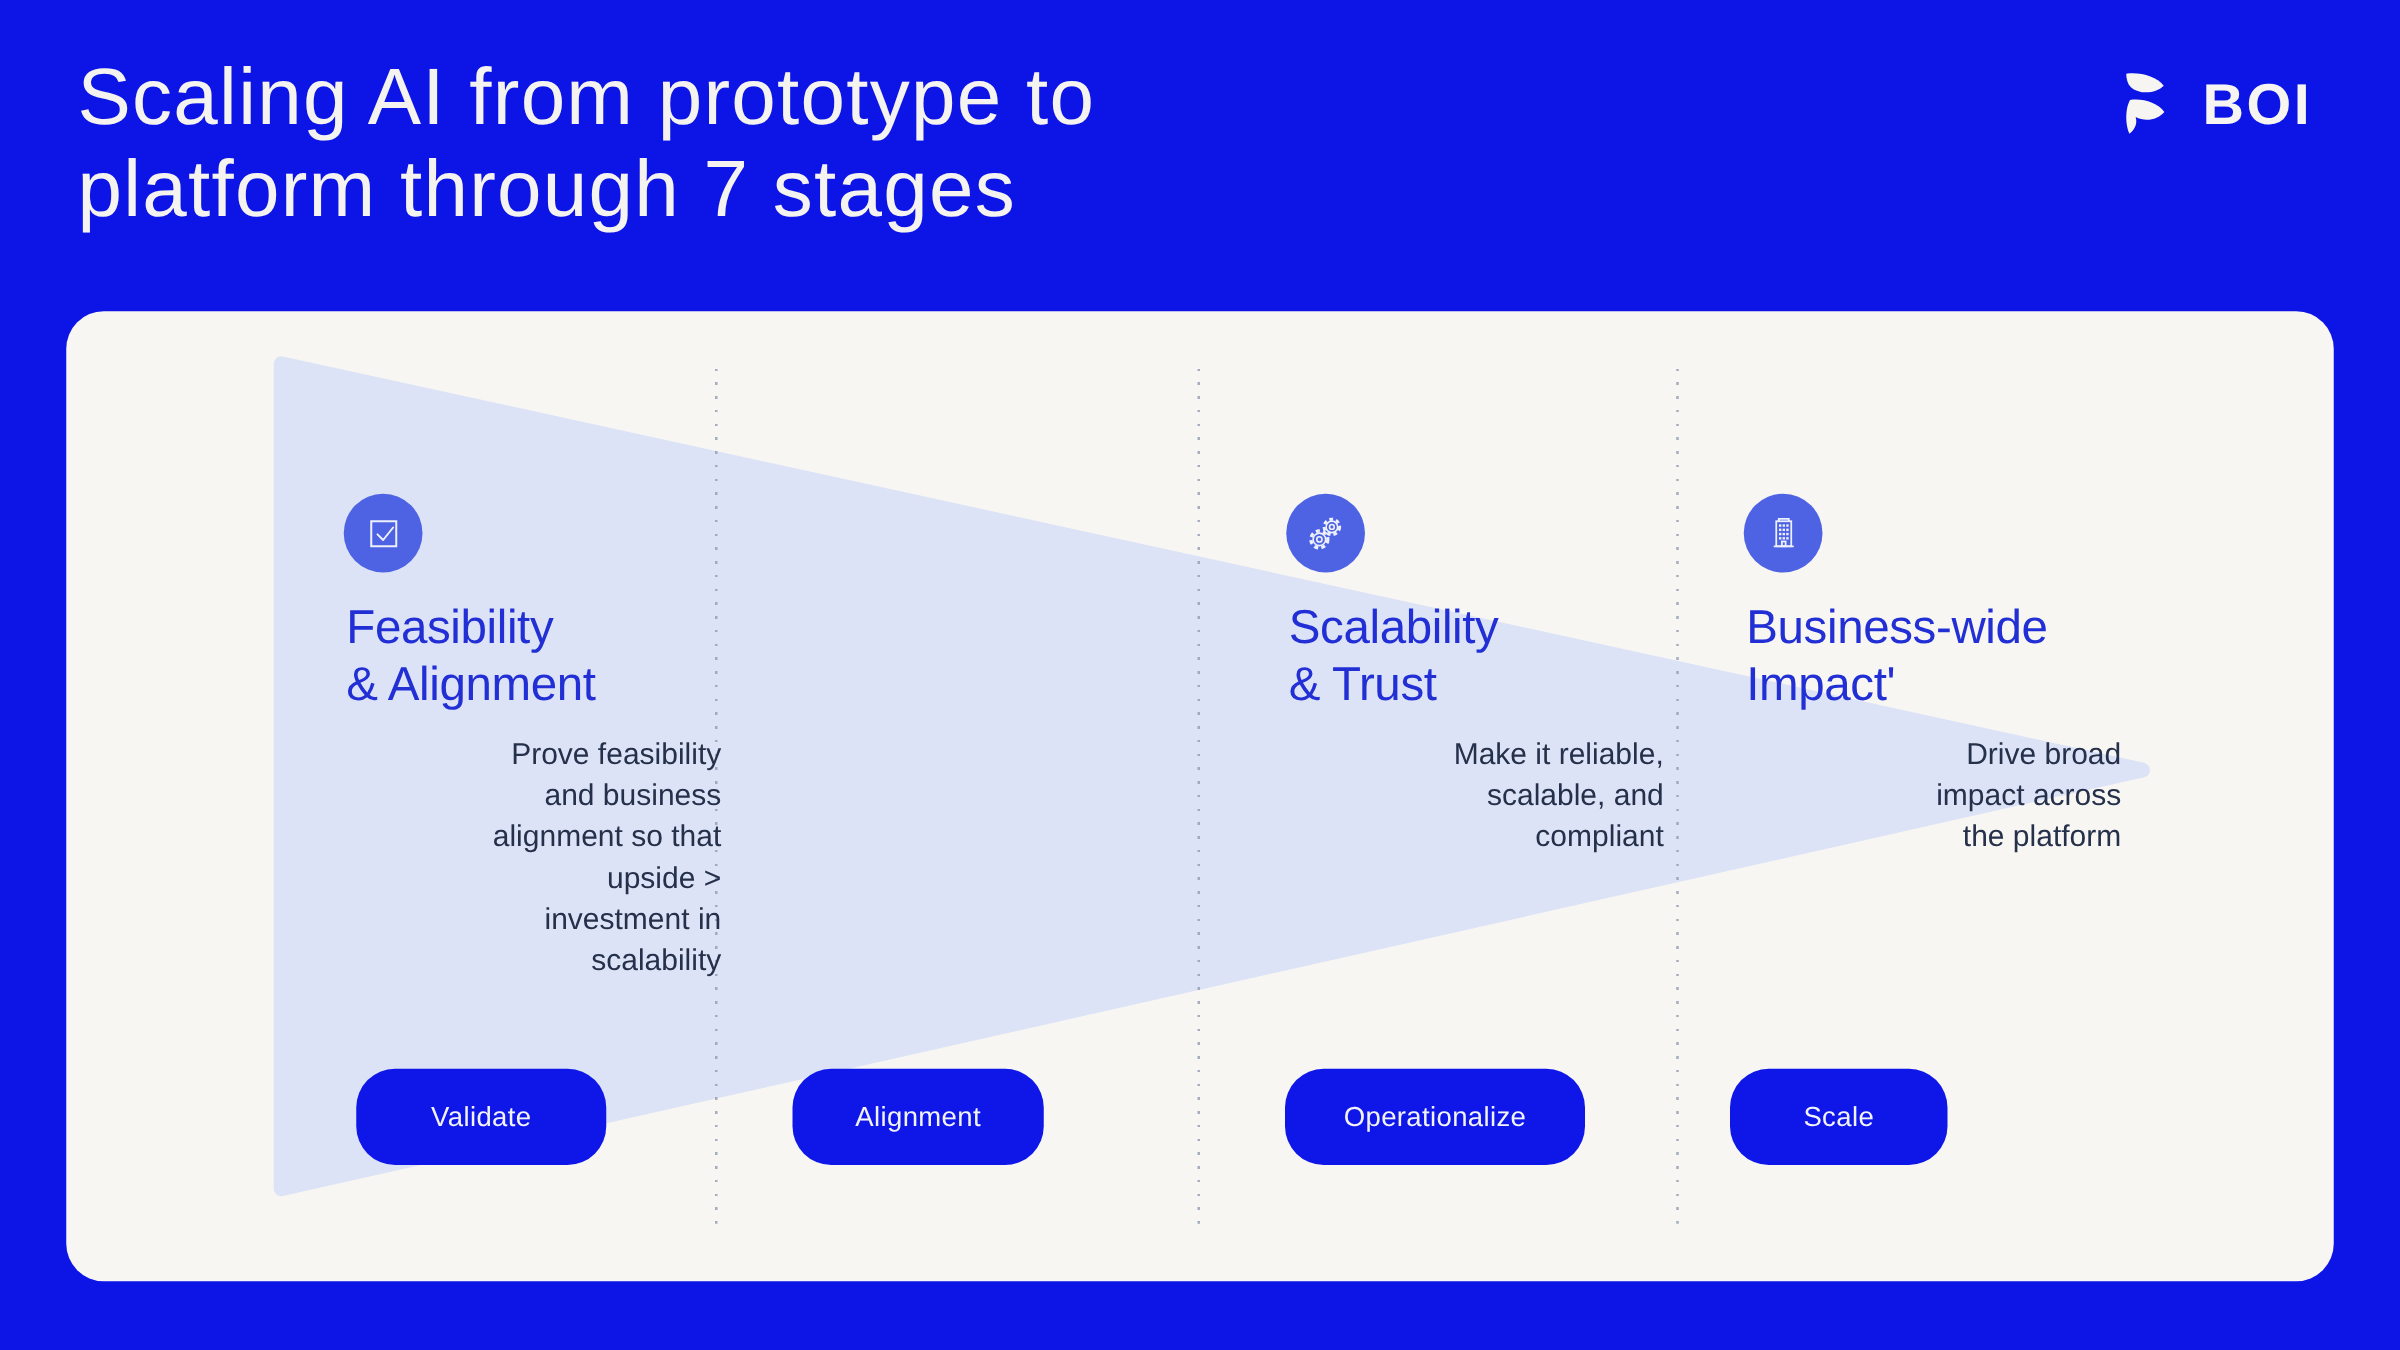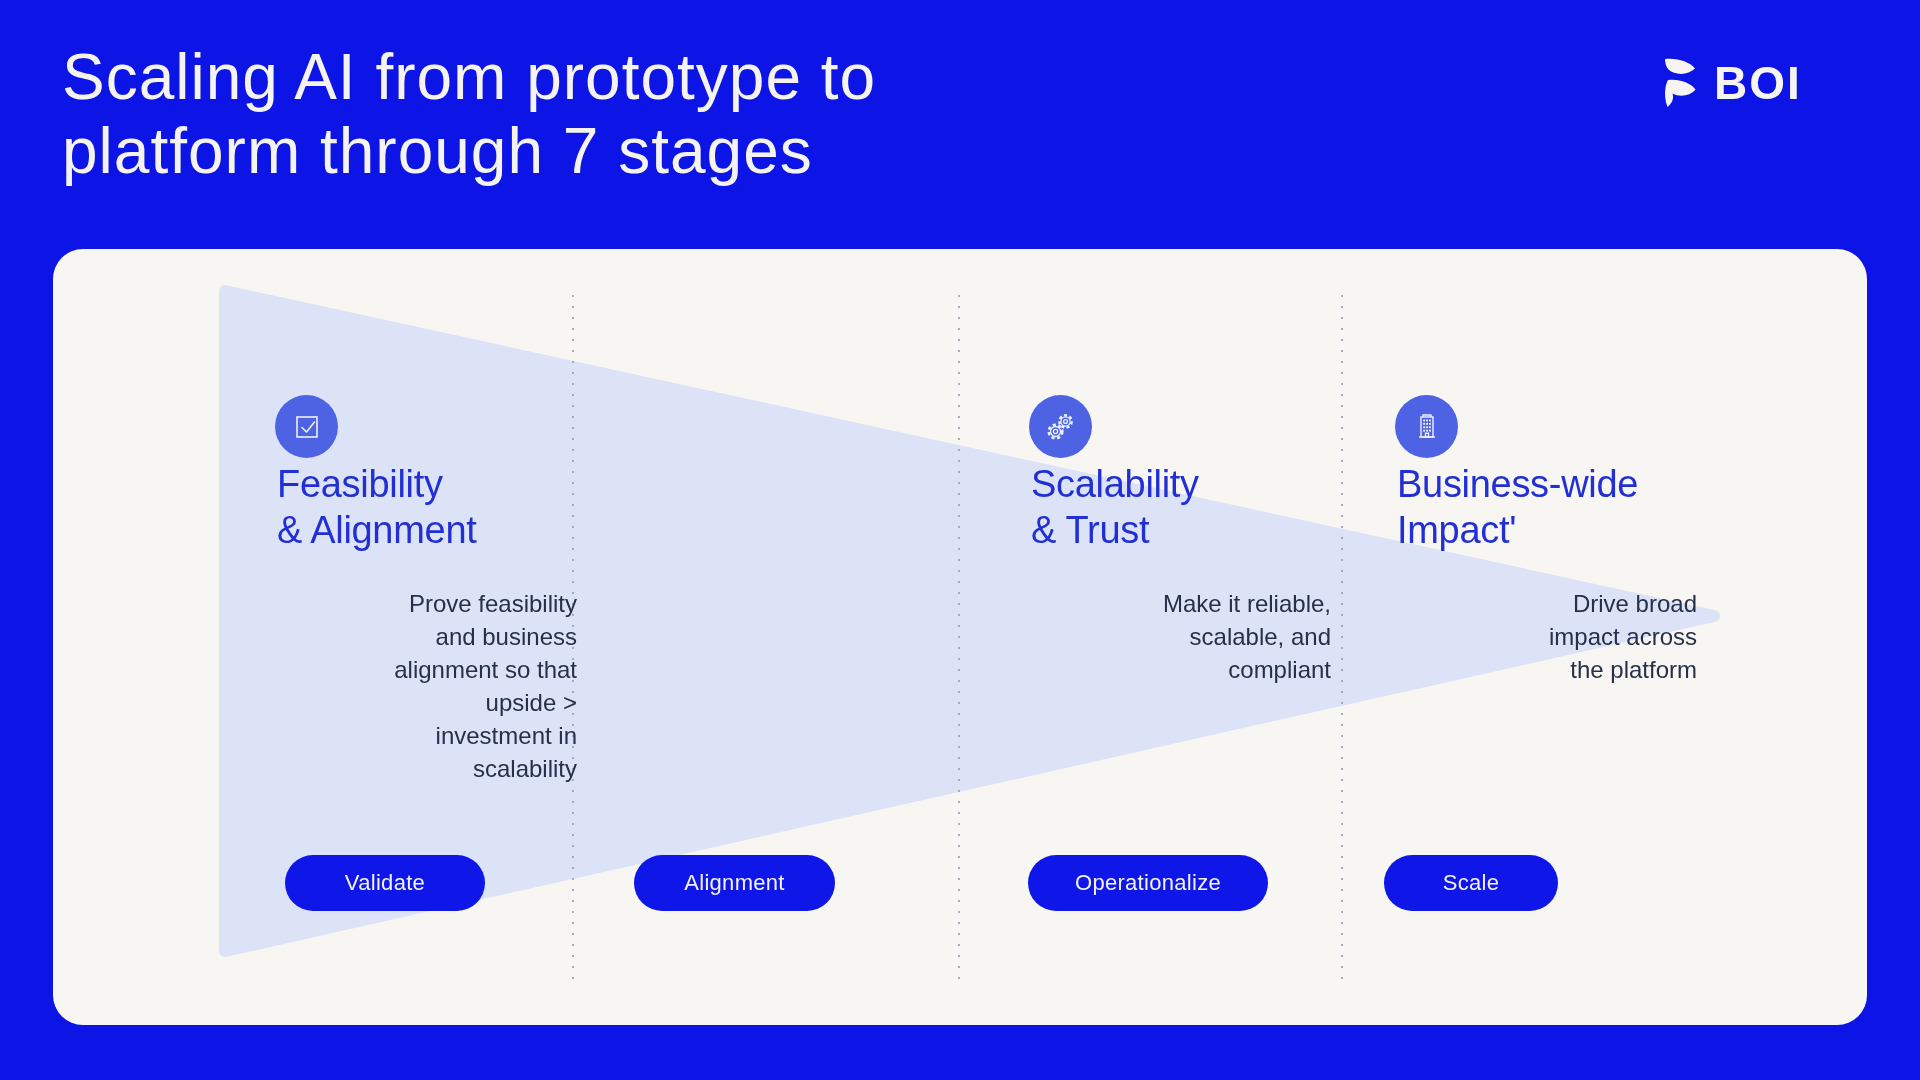--- a/index.html
+++ b/index.html
@@ -11,21 +11,21 @@
   html,body{background:#05070f;}
   body{font-family:"Liberation Sans", sans-serif;}
   .stage{position:relative;width:1920px;height:1080px;background:var(--background);overflow:hidden;}
 
   
   .page-title{
     position:absolute;left:62px;top:40px;width:1200px;
     font-size:64px;line-height:74px;font-weight:400;letter-spacing:1px;
     color:var(--title-text);white-space:pre-line;
   }
-  .brand-logo{position:absolute;left:1662px;top:58px;display:flex;align-items:center;gap:16px;}
+  .brand-logo{position:absolute;left:1698px;top:58px;display:flex;align-items:center;gap:28px;}
   .logo-text{font-size:46px;font-weight:700;letter-spacing:2px;color:var(--logo);line-height:1;}
 
   
   .card{
     position:absolute;left:53px;top:249px;width:1814px;height:776px;
     background:var(--card);border-radius:30px;overflow:hidden;
   }
   .funnel-svg{position:absolute;left:0;top:0;}
 
   .divider{
@@ -36,32 +36,32 @@
   .divider.d1{left:519px;} .divider.d2{left:905px;} .divider.d3{left:1288px;}
 
   
   .col{position:absolute;top:0;width:330px;height:700px;}
   .col.c1{left:222px;} .col.c2{left:590px;} .col.c3{left:976px;} .col.c4{left:1342px;}
   .icon-circle{
     position:absolute;top:146px;left:0;width:63px;height:63px;border-radius:50%;
     background:var(--icon-circle);display:flex;align-items:center;justify-content:center;
   }
   .col-title{
-    position:absolute;top:212px;left:2px;width:320px;
+    position:absolute;top:230px;left:2px;width:320px;
     font-size:38px;line-height:46px;font-weight:400;letter-spacing:-0.3px;
     color:var(--heading);white-space:pre-line;
   }
   .col-desc{
     position:absolute;top:338px;left:2px;width:300px;
     font-size:24px;line-height:33px;font-weight:400;
     color:var(--body-text);white-space:pre-line;text-align:right;
   }
 
   .pill{
-    position:absolute;top:606px;height:56px;border:none;border-radius:31px;
+    position:absolute;top:606px;height:77px;border:none;border-radius:31px;
     background:var(--pill-bg);color:var(--pill-text);
     font-family:"Liberation Sans", sans-serif;font-size:22px;letter-spacing:.3px;
     display:flex;align-items:center;justify-content:center;cursor:pointer;
   }
   .pill.p1{left:232px;width:200px;} .pill.p2{left:581px;width:201px;}
   .pill.p3{left:975px;width:240px;text-align:right;} .pill.p4{left:1331px;width:174px;}
 
   .icon-svg{display:block;}
 </style>
 </head>

